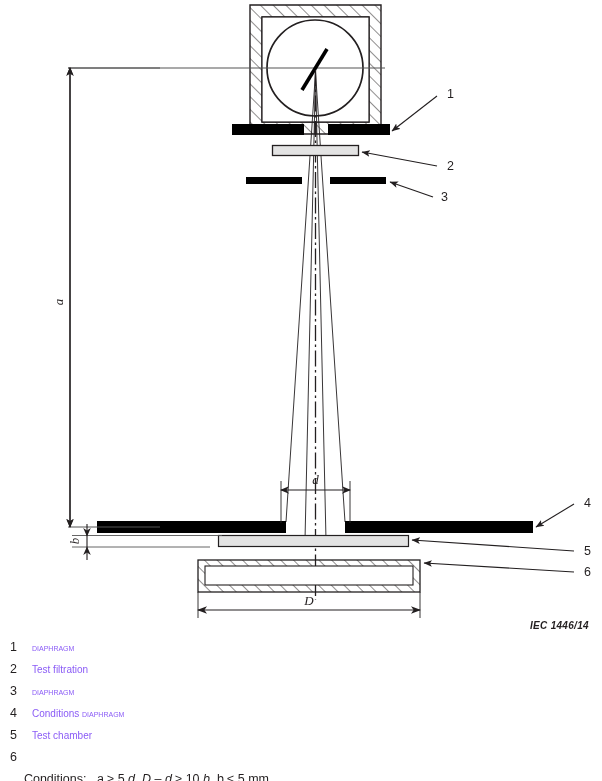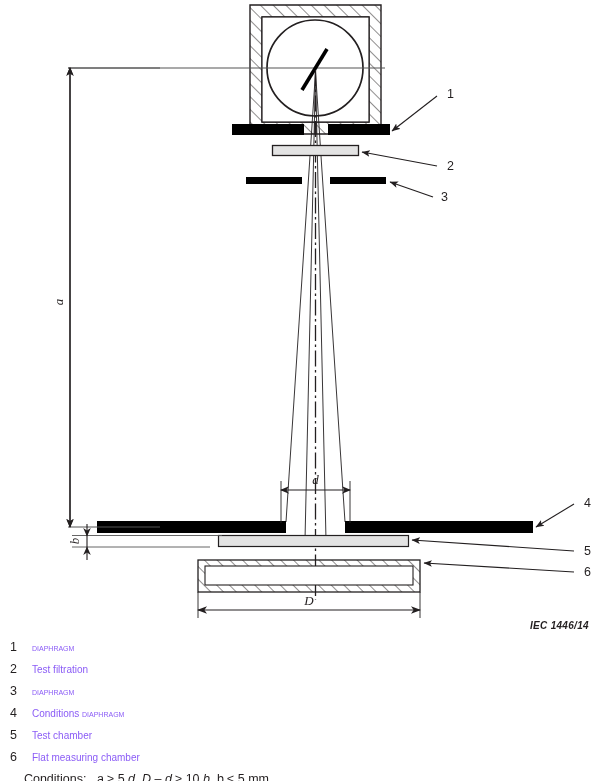--- a/index.html
+++ b/index.html
@@ -237,21 +237,20 @@
       <span class="legend-num">4</span>
       <span class="legend-text">Conditions </span>
         <span class="legend-text smallcaps">diaphragm</span>
     </div>
     <div class="legend-row">
       <span class="legend-num">5</span>
       <span class="legend-text">Test chamber</span>
     </div>
     <div class="legend-row">
       <span class="legend-num">6</span>
-      <span class="legend-text">Flat measuring chamber</span>
     </div>
   </div>
 
   <div class="conditions">
     <span>Conditions:</span><span>&nbsp;&nbsp;&nbsp;</span><span><span>a ≥ 5 </span><i>d</i><span>, </span><i>D</i><span> – </span><i>d</i><span> ≥ 10 </span><i>b</i><span>, b ≤ 5 mm</span></span>
   </div>
 
 </div>
 
 </body></html>

